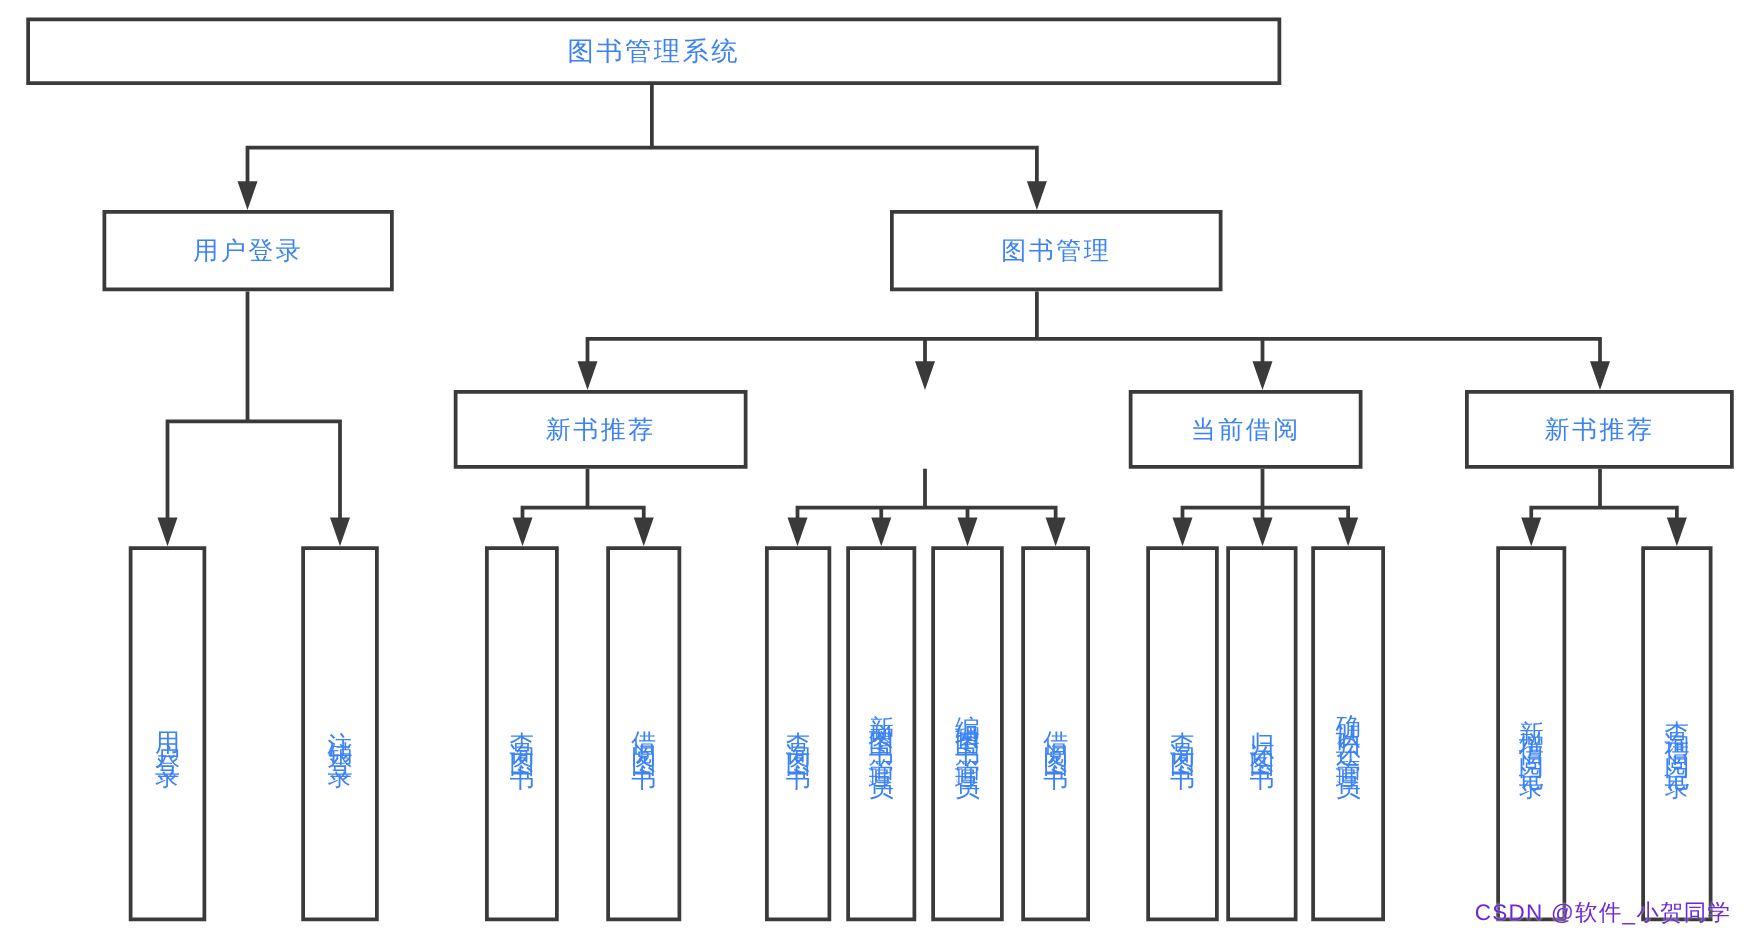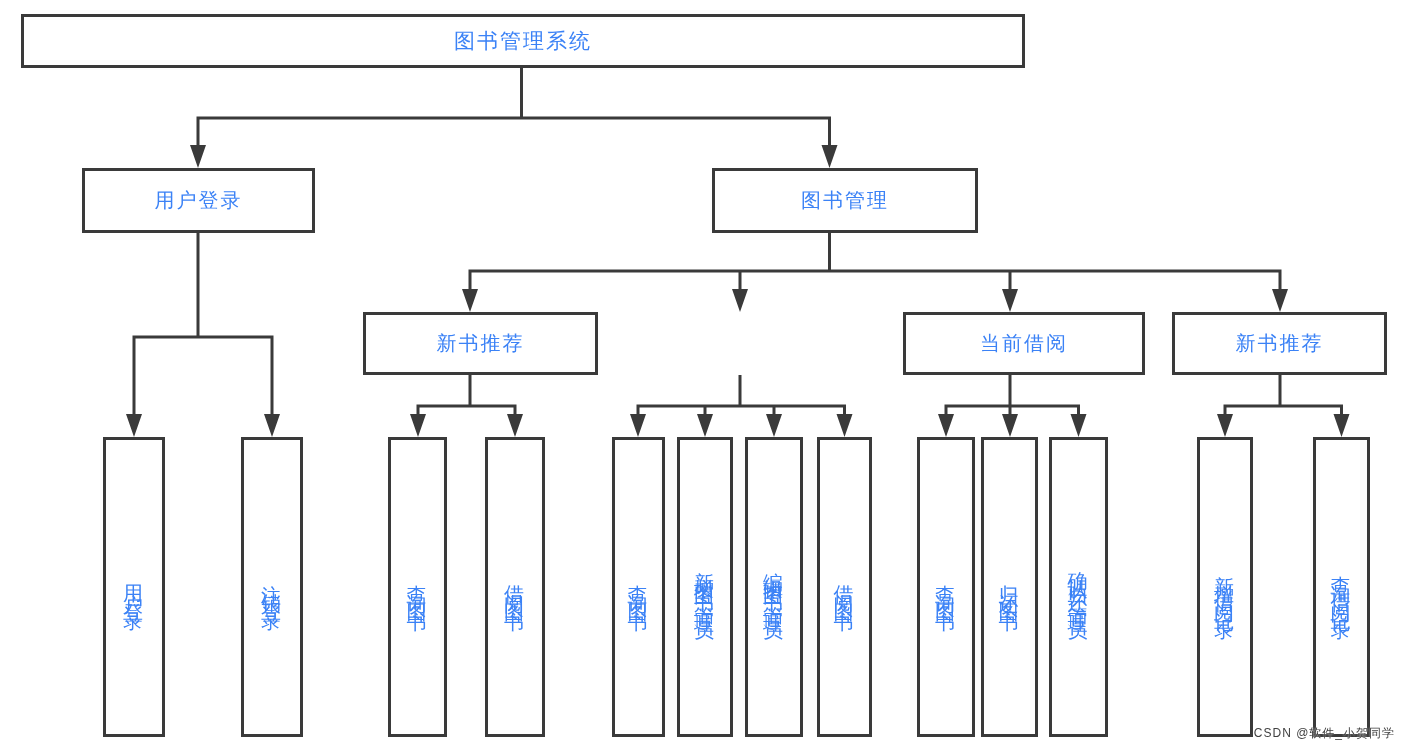--- a/index.html
+++ b/index.html
@@ -36,24 +36,24 @@
   .vbox { top: 437px; height: 300px; }
   .vbox span {
     writing-mode: vertical-rl;
     text-orientation: mixed;
     letter-spacing: 9px;
     font-size: 20px;
   }
   .vbox.long span { letter-spacing: 7px; }
   .watermark {
     position: absolute;
-    right: 10px;
+    right: 20px;
     bottom: 5px;
-    font-size: 12px;
-    color: #404040;
+    font-size: 18px;
+    color: #6d28d9;
     letter-spacing: 1px;
     text-shadow: 0 0 2px #ffffff;
   }
 </style>
 </head>
 <body>
 
 <div class="canvas">
 
   <svg class="connectors" viewBox="0 0 1405 747" xmlns="http://www.w3.org/2000/svg">
@@ -82,21 +82,21 @@
   <div class="node" style="left:82px;top:168px;width:233px;height:65px">
     <span>用户登录</span>
   </div>
   <div class="node" style="left:712px;top:168px;width:266px;height:65px">
     <span>图书管理</span>
   </div>
 
   <div class="node" style="left:363px;top:312px;width:235px;height:63px">
     <span>新书推荐</span>
   </div>
-  <div class="node" style="left:903px;top:312px;width:242px;height:63px">
+  <div class="node" style="left:903px;top:312px;width:187px;height:63px">
     <span>当前借阅</span>
   </div>
   <div class="node" style="left:1172px;top:312px;width:215px;height:63px">
     <span>新书推荐</span>
   </div>
 
   <div class="node vbox" style="left:103px;width:62px">
     <span>用户登录</span>
   </div>
   <div class="node vbox" style="left:241px;width:62px">

